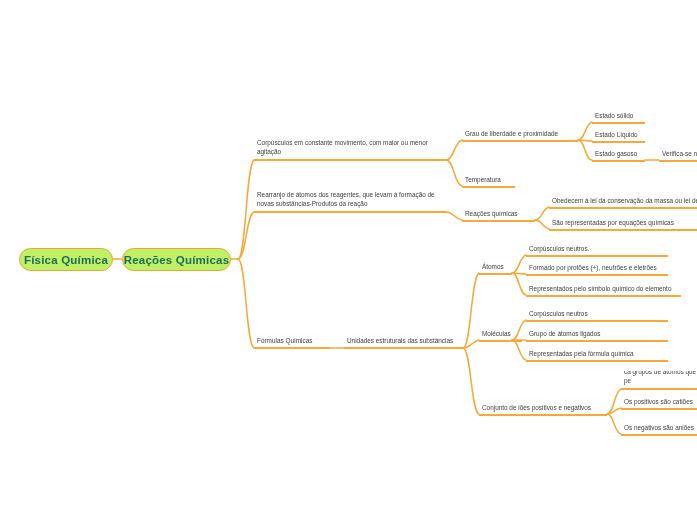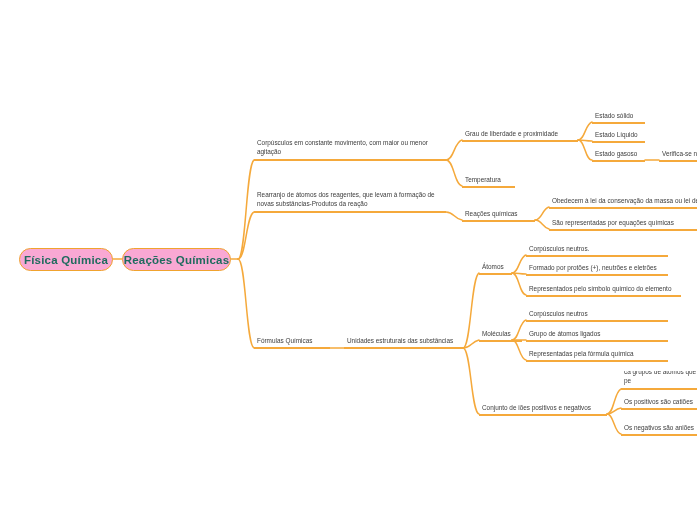--- a/index.html
+++ b/index.html
@@ -24,21 +24,21 @@
     width: 697px;
     height: 520px;
     pointer-events: none;
   }
   
   .root-node {
     position: absolute;
     box-sizing: border-box;
     border: 1.4px solid #F0A32E;
     border-radius: 13px;
-    background: #f9a8d4;
+    background: #bef264;
     color: #1F6B5E;
     font-weight: bold;
     font-size: 11.5px;
     letter-spacing: .2px;
     display: flex;
     align-items: center;
     justify-content: center;
     white-space: nowrap;
     z-index: 4;
   }

